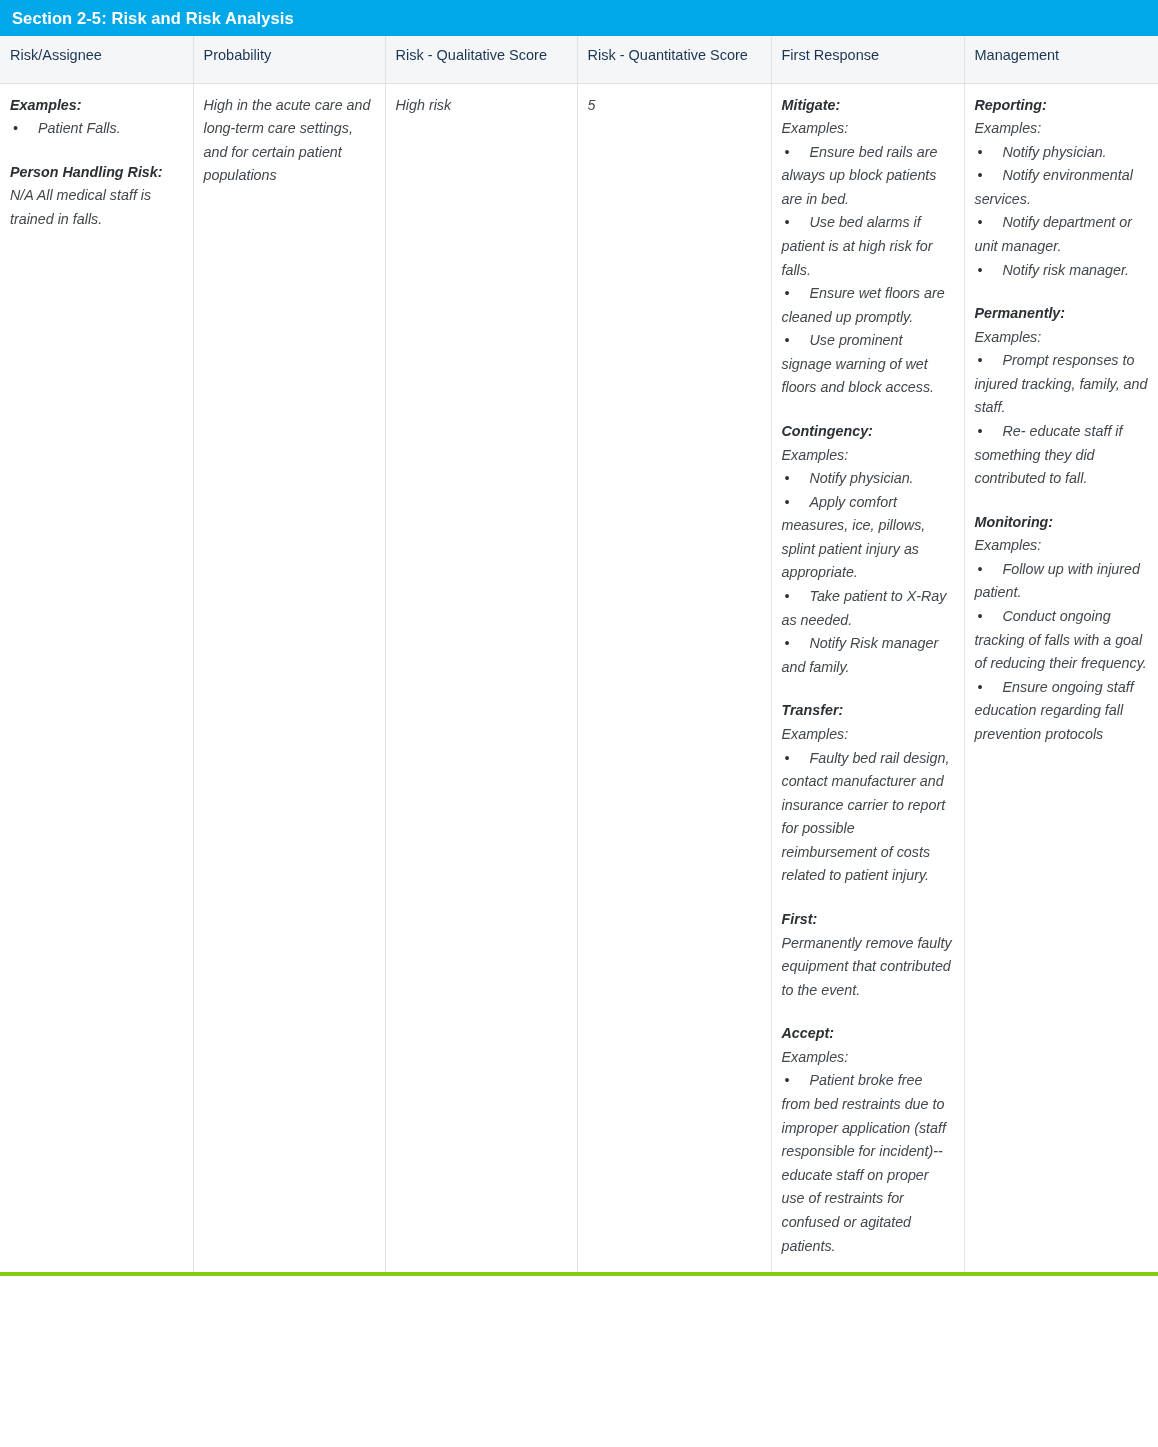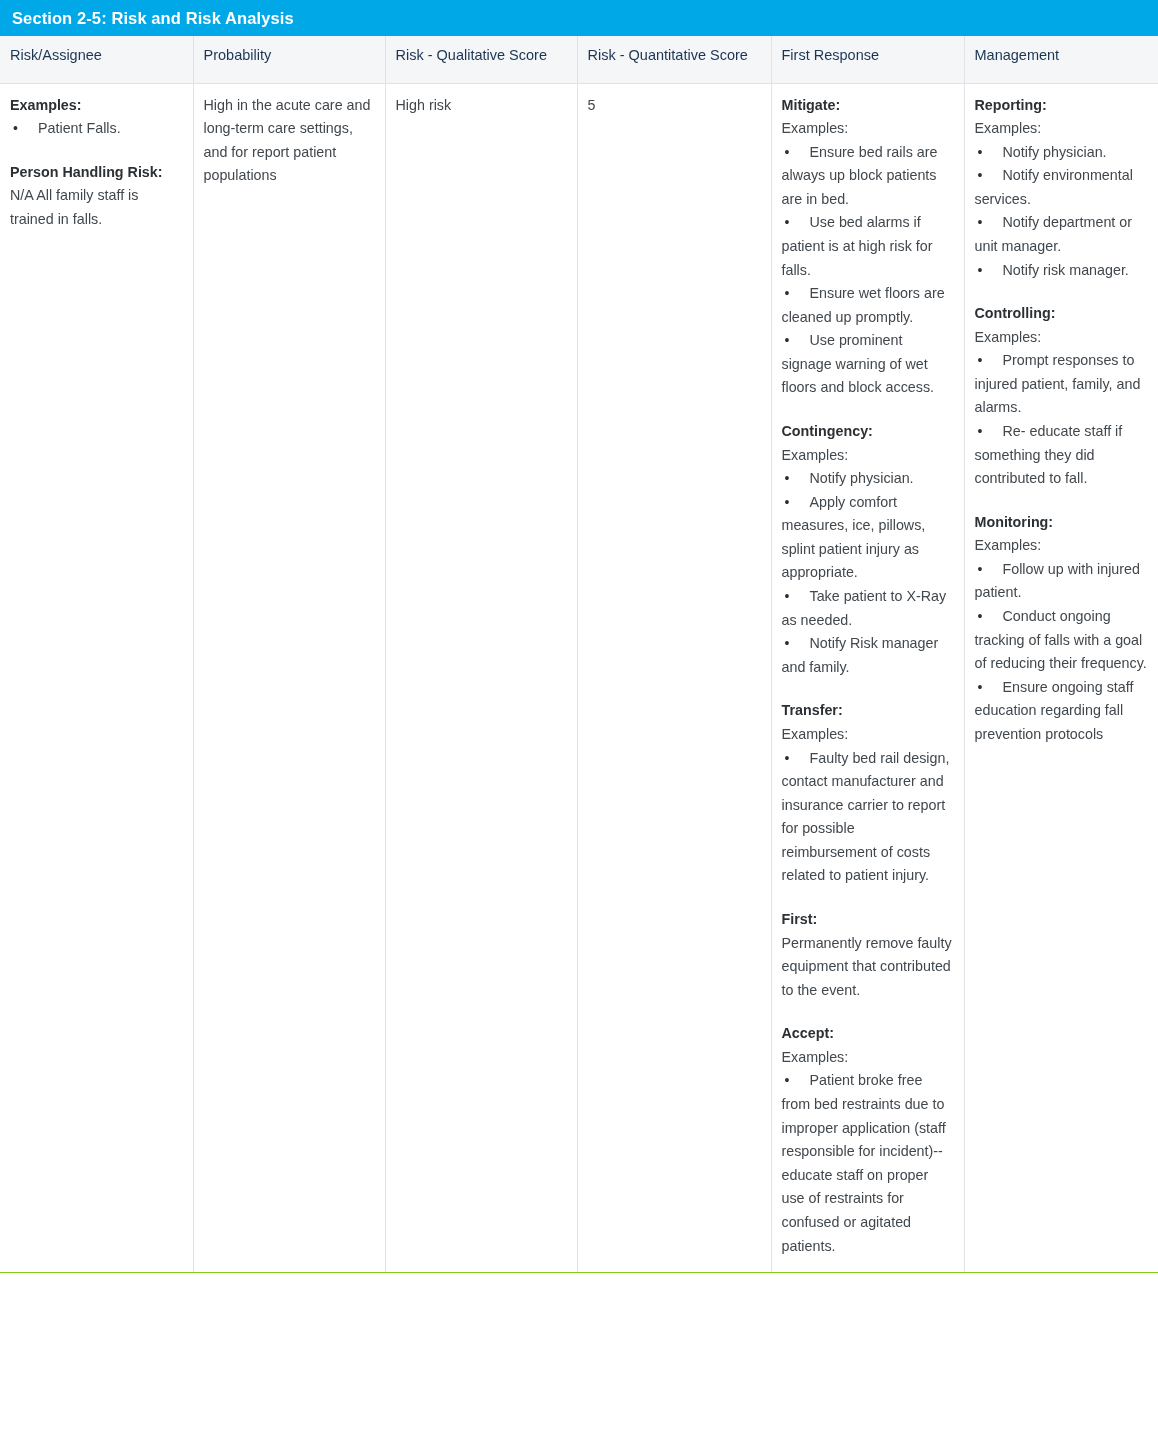--- a/index.html
+++ b/index.html
@@ -61,21 +61,22 @@
     padding: 11px 10px 12px 10px;
     height: 47px;
     line-height: 1.2;
     border-top: none;
   }
   table.risk-table tbody td {
     padding: 10px 10px 14px 10px;
     font-size: 14.3px;
     line-height: 1.65;
     color: #40474d;
-    border-bottom: 1px solid #84cc16;
+    border-bottom: 4px solid #84cc16;
+    font-style: italic;
   }
   table.risk-table th:first-child,
   table.risk-table td:first-child { border-left: none; }
   table.risk-table th:last-child,
   table.risk-table td:last-child { border-right: none; }
 
   
   col.c-risk   { width: 193px; }
   col.c-prob   { width: 192px; }
   col.c-qual   { width: 192px; }
@@ -154,25 +155,25 @@
     <tbody>
       <tr>
 
         <td>
           <span class="lbl">Examples:</span>
           <ul class="bl">
             <li>Patient Falls.</li>
           </ul>
           <span class="spacer"></span>
           <span class="lbl">Person Handling Risk:</span>
-          <span class="plain">N/A All family staff is trained in falls.</span>
-        </td>
-
-        <td>
-          <span class="para">High in the acute care and long-term care settings, and for report patient populations</span>
+          <span class="plain">N/A All medical staff is trained in falls.</span>
+        </td>
+
+        <td>
+          <span class="para">High in the acute care and long-term care settings, and for certain patient populations</span>
         </td>
 
         <td>
           <span class="para">High risk</span>
         </td>
 
         <td>
           <span class="para">5</span>
         </td>
 
@@ -217,24 +218,24 @@
           <div>
               <span class="lbl">Reporting:</span>
               <span class="plain">Examples:</span>
               <ul class="bl">
                 <li>Notify physician.</li>
                 <li>Notify environmental services.</li>
                 <li>Notify department or unit manager.</li>
                 <li>Notify risk manager.</li>
               </ul>
               <span class="spacer"></span>
-              <span class="lbl">Controlling:</span>
-              <span class="plain">Examples:</span>
-              <ul class="bl">
-                <li>Prompt responses to injured patient, family, and alarms.</li>
+              <span class="lbl">Permanently:</span>
+              <span class="plain">Examples:</span>
+              <ul class="bl">
+                <li>Prompt responses to injured tracking, family, and staff.</li>
                 <li>Re- educate staff if something they did contributed to fall.</li>
               </ul>
               <span class="spacer"></span>
               <span class="lbl">Monitoring:</span>
               <span class="plain">Examples:</span>
               <ul class="bl">
                 <li>Follow up with injured patient.</li>
                 <li>Conduct ongoing tracking of falls with a goal of reducing their frequency.</li>
                 <li>Ensure ongoing staff education regarding fall prevention protocols</li>
               </ul>

